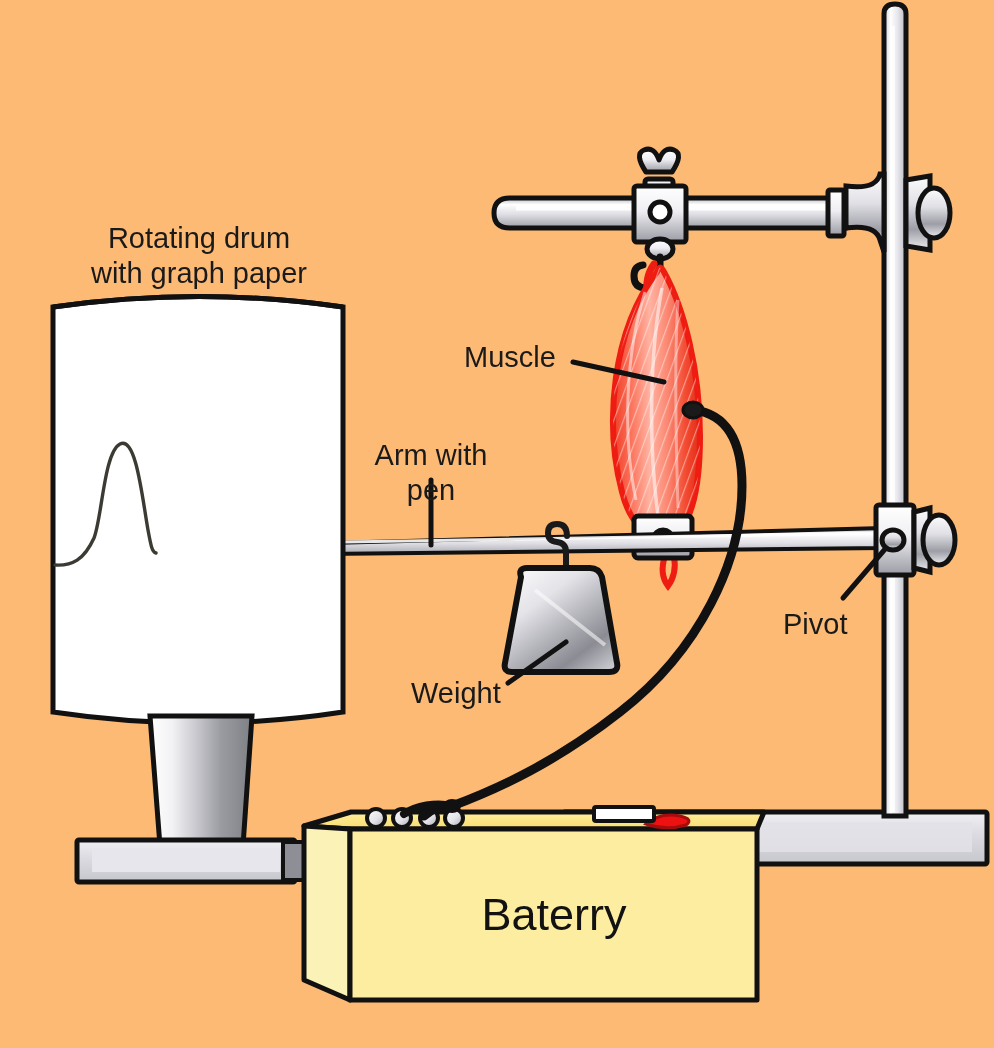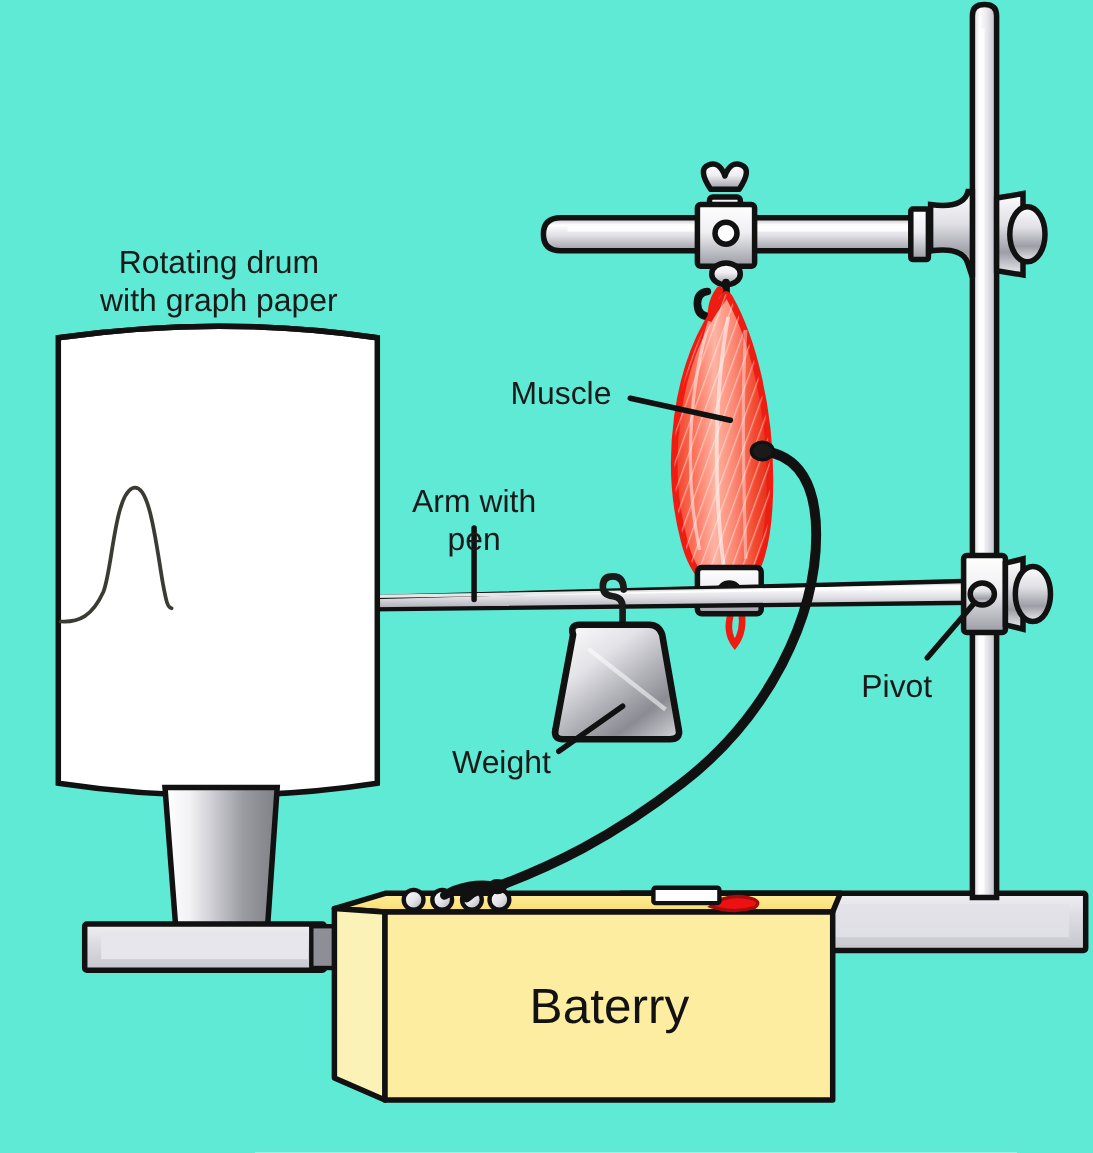--- a/index.html
+++ b/index.html
@@ -8,21 +8,21 @@
     padding: 0;
     background: #ffffff;
   }
   body {
     font-family: "Liberation Sans", sans-serif;
   }
   #diagram-root {
     position: relative;
     width: 994px;
     height: 1048px;
-    background: #5eead4;
+    background: #fdba74;
     overflow: hidden;
   }
   #diagram-svg {
     position: absolute;
     top: 0;
     left: 0;
     width: 994px;
     height: 1048px;
     display: block;
   }

